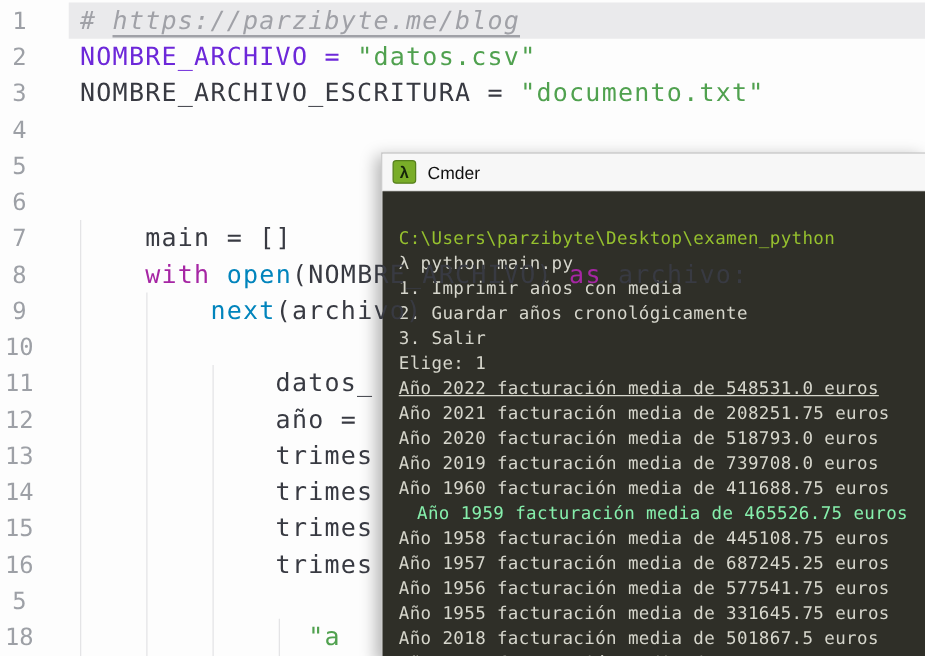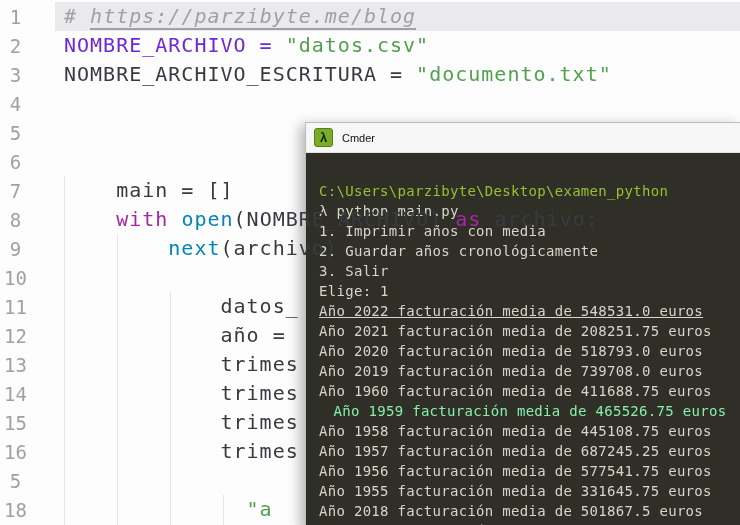--- a/index.html
+++ b/index.html
@@ -19,21 +19,21 @@
   
   #term{position:absolute;left:305px;top:122px;right:-2px;bottom:-3px;
         border:1px solid #bdbdbd;box-shadow:-5px 3px 12px rgba(0,0,0,0.28);
         display:flex;flex-direction:column;}
   #term-titlebar{height:29px;flex:0 0 29px;background:#f7f7f7;border-bottom:1px solid #e2e2e2;
         display:flex;align-items:center;padding-left:8px;
         font-family:"Liberation Sans",sans-serif;}
   #term-icon{width:17px;height:17px;border-radius:3px;background:#79ad28;border:1px solid #567f1c;
         display:flex;align-items:center;justify-content:center;
         font-size:13px;font-weight:bold;color:#14240a;line-height:1;}
-  #term-title{margin-left:9px;font-size:11px;color:#111;}
+  #term-title{margin-left:9px;font-size:14px;color:#111;}
   #term-body{flex:1;background:rgba(38,38,30,0.955);padding:28px 0 0 13px;overflow:hidden;}
   .trow{white-space:pre;font-size:14px;letter-spacing:0.3px;line-height:20px;height:20px;
         font-family:"DejaVu Sans Mono",monospace;}
 </style>
 </head>
 <body>
 
 <div id="screen">
 
   <div id="editor">

